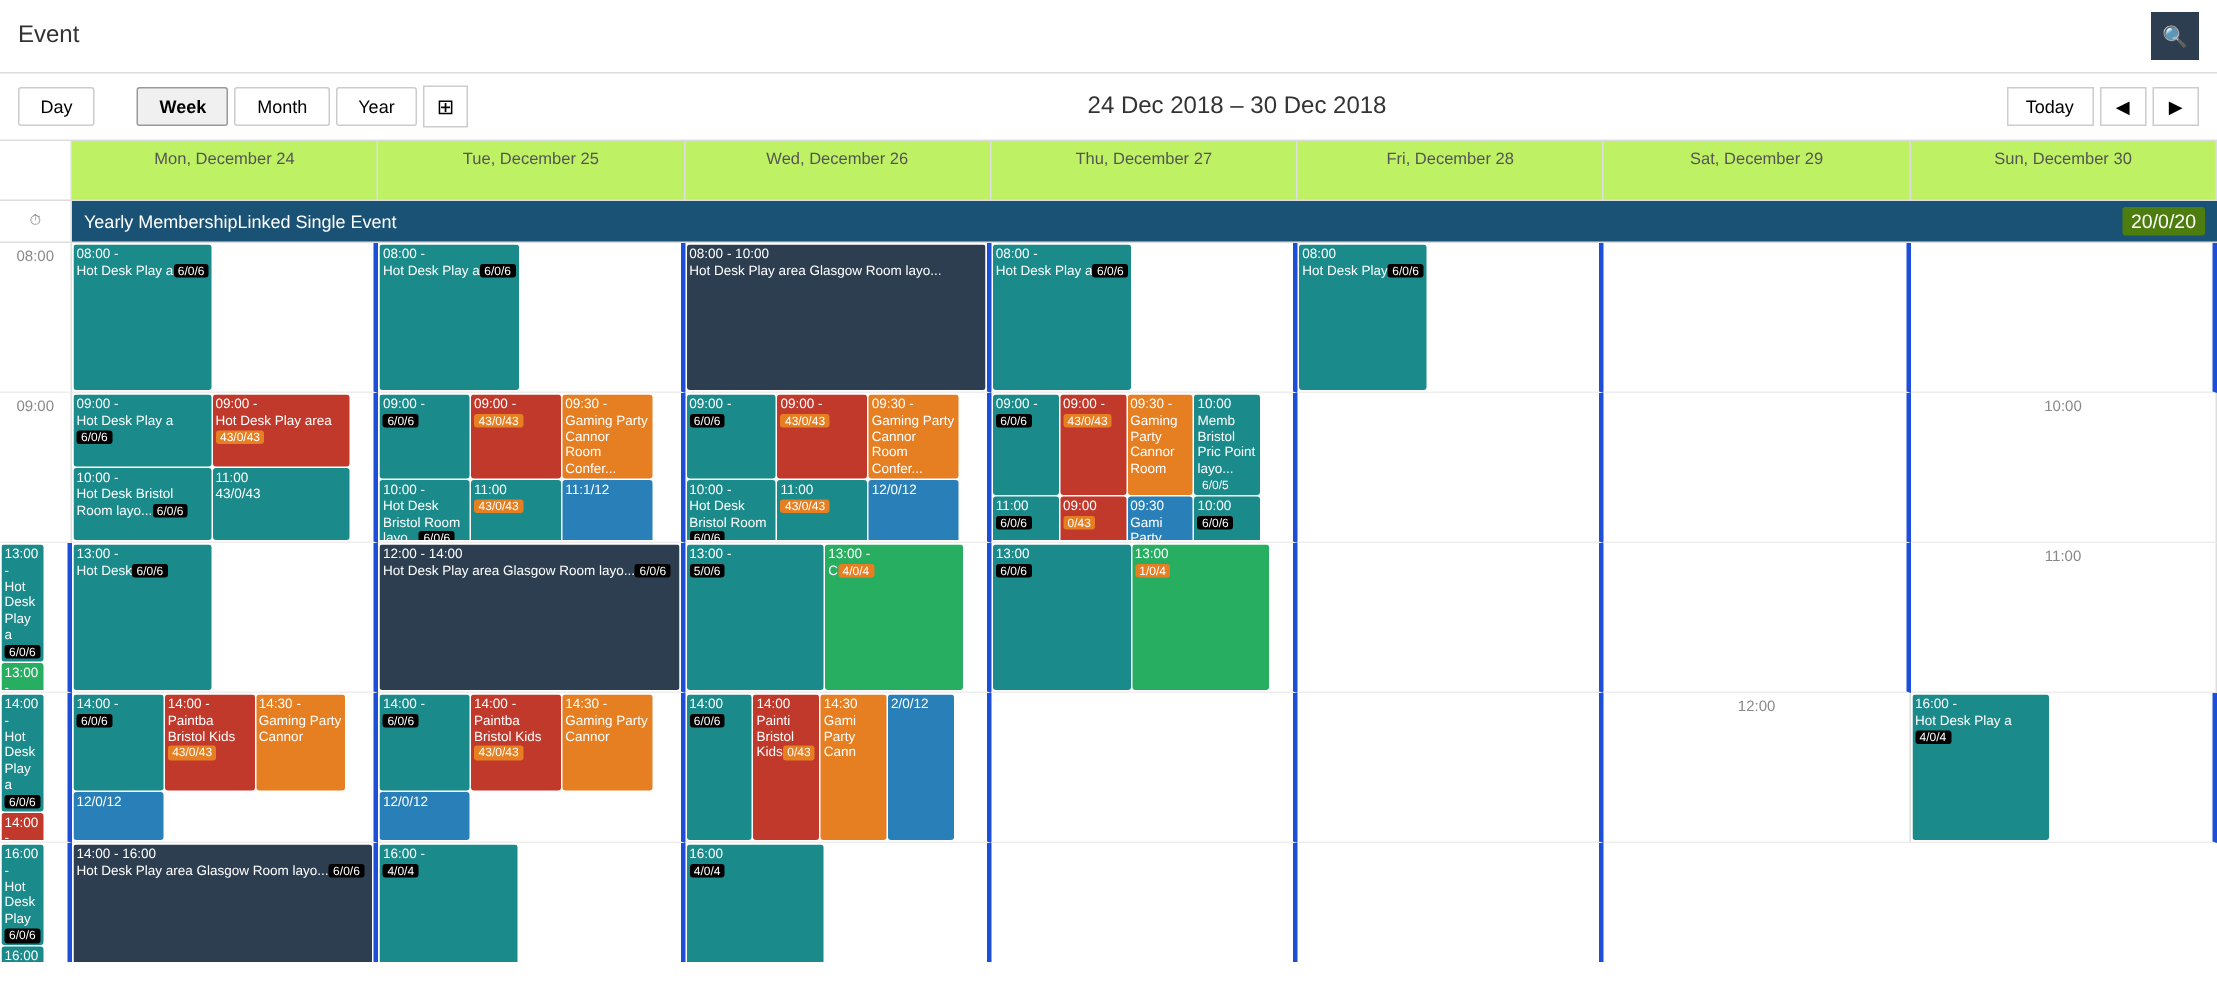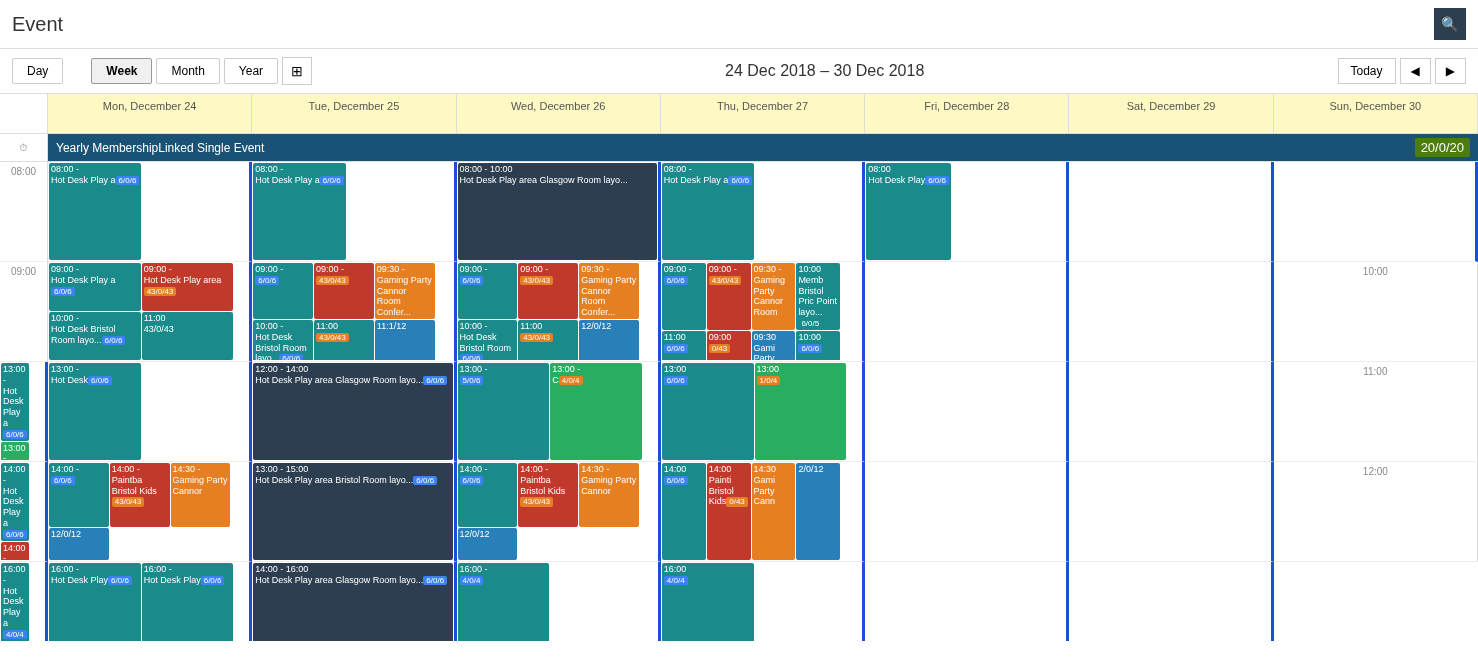--- a/index.html
+++ b/index.html
@@ -6,21 +6,21 @@
     body { font-family: Arial, sans-serif; font-size: 11px; background: #fff; color: #333; }
 
     
     .app-header {
       padding: 8px 12px;
       border-bottom: 1px solid #ddd;
       display: flex;
       align-items: center;
       justify-content: space-between;
     }
-    .app-title { font-size: 20px; font-weight: normal; }
+    .app-title { font-size: 16px; font-weight: normal; }
     .search-btn {
       background: #2c3e50;
       color: #fff;
       border: none;
       width: 32px;
       height: 32px;
       cursor: pointer;
       font-size: 14px;
     }
 
@@ -86,21 +86,21 @@
       grid-template-columns: 48px repeat(7, 1fr);
       min-width: 1420px;
     }
     .time-header-cell {
       background: #fff;
       border-right: 1px solid #ddd;
       border-bottom: 1px solid #ddd;
       height: 40px;
     }
     .day-header-cell {
-      background: #fef9c3;
+      background: #bef264;
       border-right: 1px solid #ddd;
       border-bottom: 1px solid #ddd;
       text-align: center;
       padding: 6px 2px;
       font-size: 11px;
       color: #555;
       height: 40px;
     }
     .banner-time-cell {
       background: #fff;
@@ -177,21 +177,21 @@
     .event-green { background: #27ae60; color: #fff; }
     .event-blue { background: #2980b9; color: #fff; }
 
     .badge {
       display: inline-block;
       border-radius: 2px;
       padding: 0px 3px;
       font-size: 8px;
       margin-top: 1px;
     }
-    .badge-green { background: #3b82f6; color: #fff; }
+    .badge-green { background: #000000; color: #fff; }
     .badge-teal { background: #1a8a8a; color: #fff; }
     .badge-orange { background: #e67e22; color: #fff; }
   </style>
 </head>
 <body>
 
 <div class="app-header">
   <span class="app-title">Event</span>
   <button class="search-btn">🔍</button>
 </div>
@@ -366,25 +366,20 @@
 
     <div class="day-cell">
       <div class="events-container">
         <div class="event event-teal" style="width:30%">14:00 -<br><span class="badge badge-green">6/0/6</span></div>
         <div class="event event-red" style="width:30%">14:00 -<br>Paintba Bristol Kids<span class="badge badge-orange">43/0/43</span></div>
         <div class="event event-orange" style="width:30%">14:30 -<br>Gaming Party Cannor</div>
         <div class="event event-blue" style="width:30%">12/0/12</div>
       </div>
     </div>
 
-    <div class="day-cell">
-      <div class="events-container">
-        <div class="event event-dark" style="width:100%">13:00 - 15:00<br>Hot Desk Play area Bristol Room layo...<span class="badge badge-green">6/0/6</span></div>
-      </div>
-    </div>
 
     <div class="day-cell">
       <div class="events-container">
         <div class="event event-teal" style="width:30%">14:00 -<br><span class="badge badge-green">6/0/6</span></div>
         <div class="event event-red" style="width:30%">14:00 -<br>Paintba Bristol Kids<span class="badge badge-orange">43/0/43</span></div>
         <div class="event event-orange" style="width:30%">14:30 -<br>Gaming Party Cannor</div>
         <div class="event event-blue" style="width:30%">12/0/12</div>
       </div>
     </div>
 

